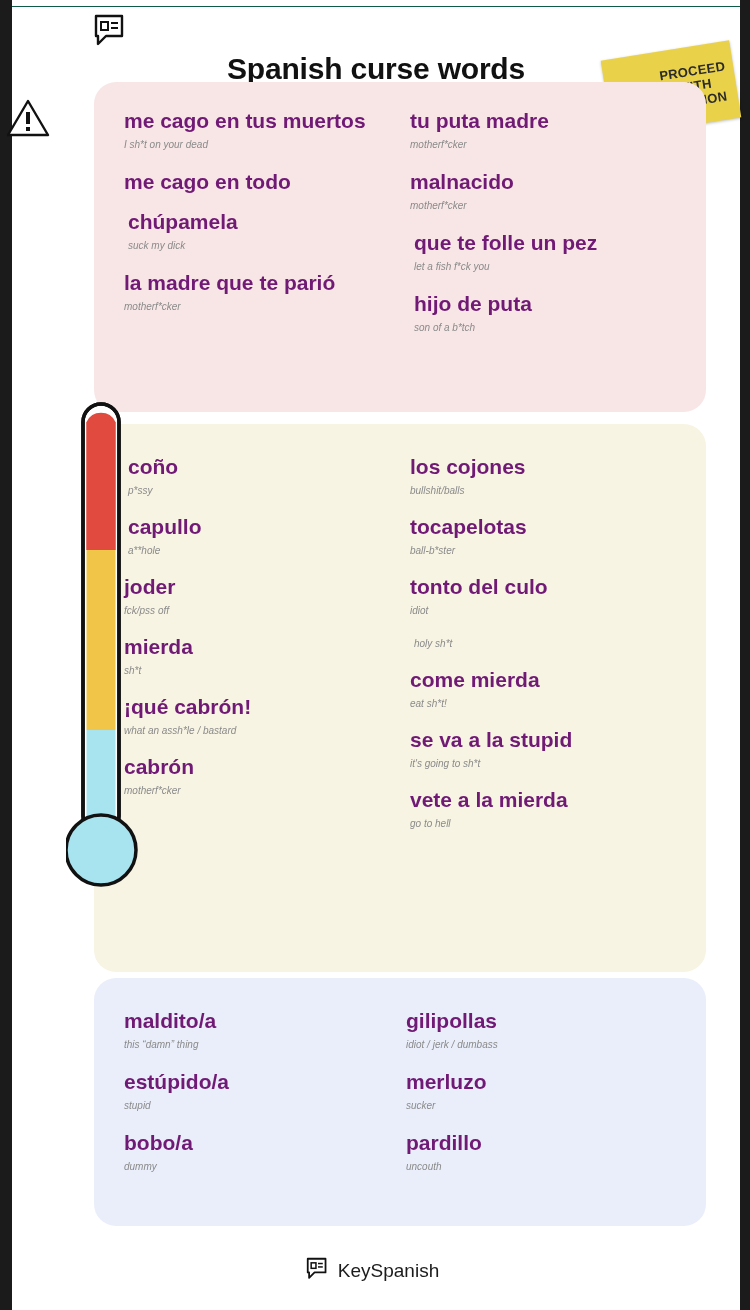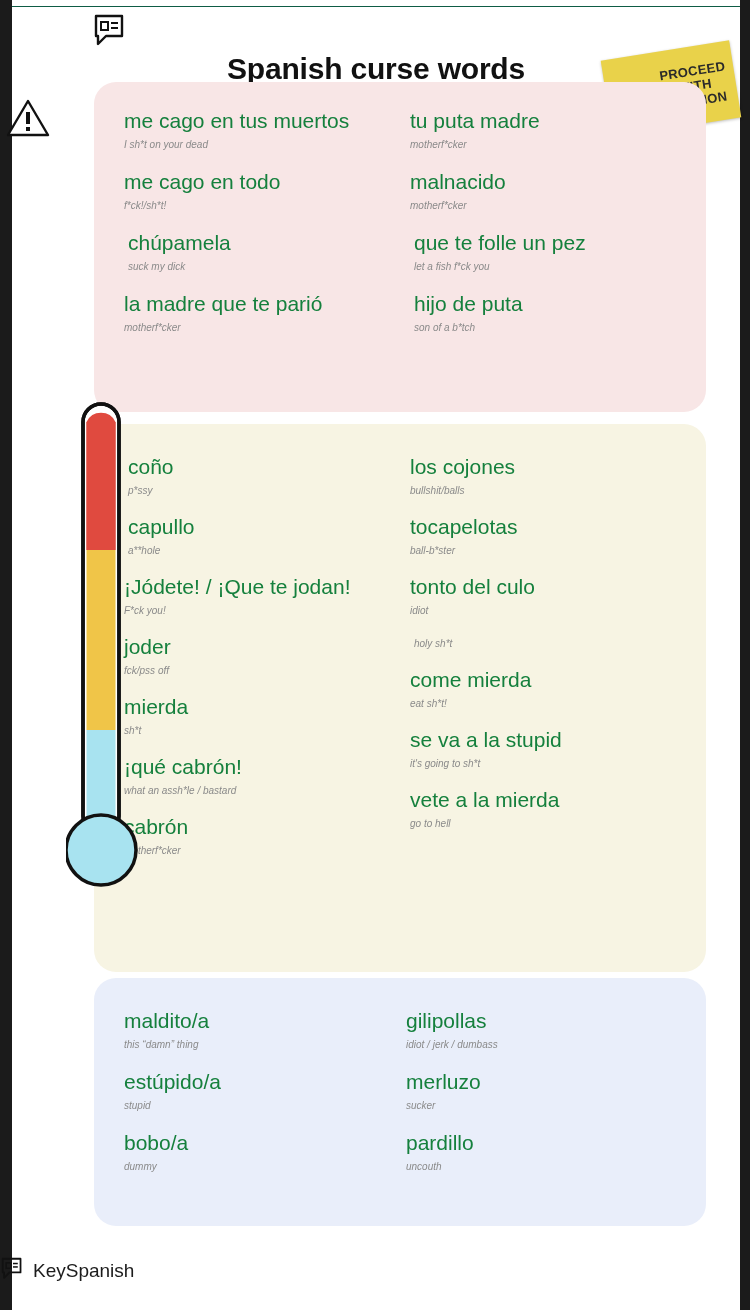--- a/index.html
+++ b/index.html
@@ -136,23 +136,24 @@
   .grid {
     display: grid;
     grid-template-columns: 1fr 1fr;
     column-gap: 8px;
   }
   .entry {
     margin-bottom: 12px;
   }
   .term {
     font-size: 21px;
-    color: #15803d;
+    color: #701a75;
     line-height: 26px;
     font-family: "Liberation Sans", sans-serif;
+    font-weight: bold;
   }
   .gloss {
     font-size: 10px;
     font-style: italic;
     color: #8a8a8a;
     line-height: 20px;
     margin-top: 1px;
   }
   .card-red .entry { margin-bottom: 14px; }
   .card-red .col-left .entry:nth-child(3) { margin-top: 4px; }
@@ -174,21 +175,21 @@
   }
 
   
   .footer {
     position: absolute;
     left: 0;
     top: 1256px;
     width: 744px;
     display: flex;
     align-items: center;
-    justify-content: flex-start;
+    justify-content: center;
     gap: 7px;
   }
   .footer-text {
     font-size: 19px;
     color: #1c1c1c;
   }
 </style>
 </head>
 <body>
 
@@ -227,21 +228,20 @@
 
   <div class="card card-red">
     <div class="grid">
       <div class="col-left">
         <div class="entry ind-1">
           <div class="term">me cago en tus muertos</div>
           <div class="gloss">I sh*t on your dead</div>
         </div>
         <div class="entry ind-1">
           <div class="term">me cago en todo</div>
-          <div class="gloss">f*ck!/sh*t!</div>
         </div>
         <div class="entry ind-2">
           <div class="term">chúpamela</div>
           <div class="gloss">suck my dick</div>
         </div>
         <div class="entry ind-1">
           <div class="term">la madre que te parió</div>
           <div class="gloss">motherf*cker</div>
         </div>
       </div>
@@ -269,24 +269,20 @@
   <div class="card card-yellow">
     <div class="grid">
       <div class="col-left">
         <div class="entry ind-2">
           <div class="term">coño</div>
           <div class="gloss">p*ssy</div>
         </div>
         <div class="entry ind-2">
           <div class="term">capullo</div>
           <div class="gloss">a**hole</div>
-        </div>
-        <div class="entry ind-1">
-          <div class="term">¡Jódete! / ¡Que te jodan!</div>
-          <div class="gloss">F*ck you!</div>
         </div>
         <div class="entry ind-1">
           <div class="term">joder</div>
           <div class="gloss">fck/pss off</div>
         </div>
         <div class="entry ind-1">
           <div class="term">mierda</div>
           <div class="gloss">sh*t</div>
         </div>
         <div class="entry ind-1">

